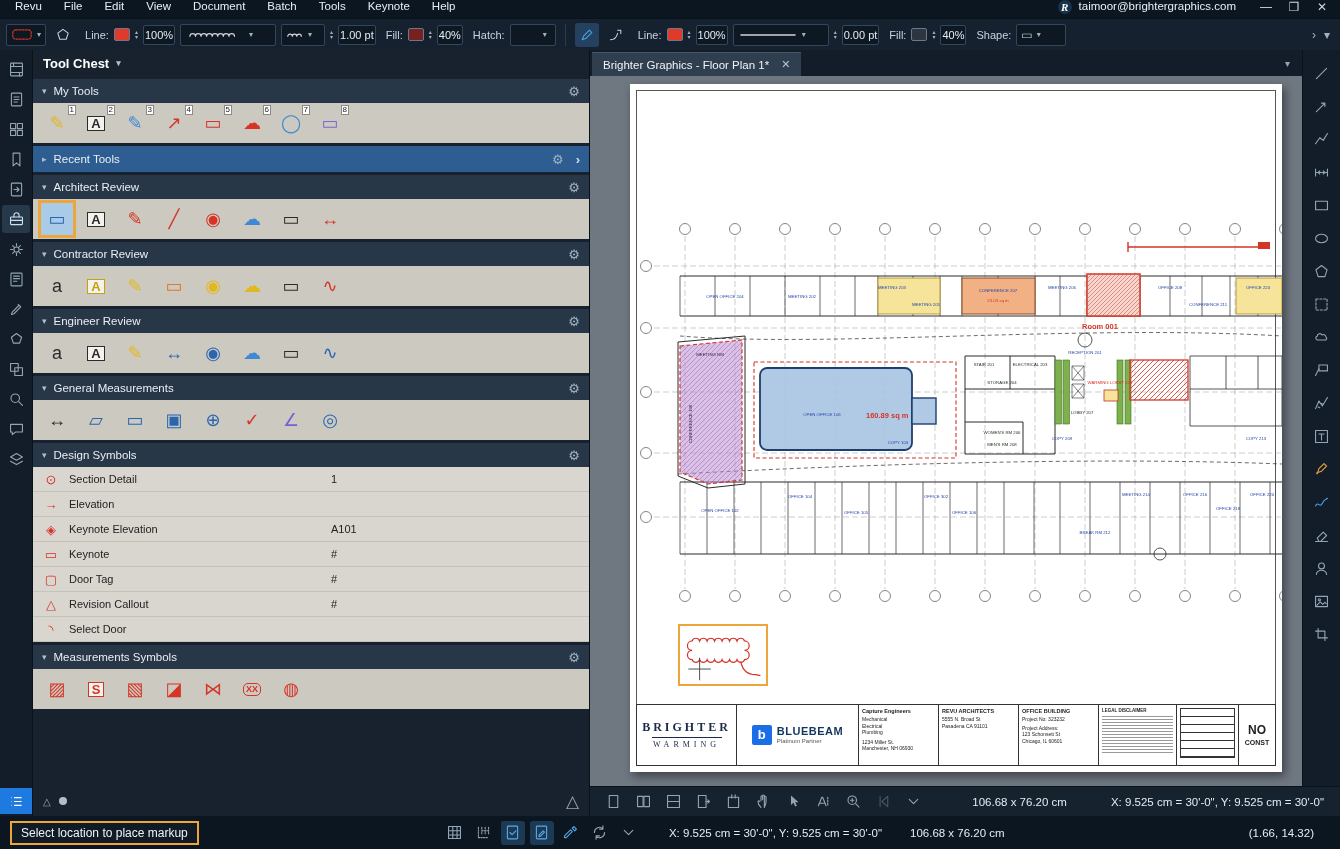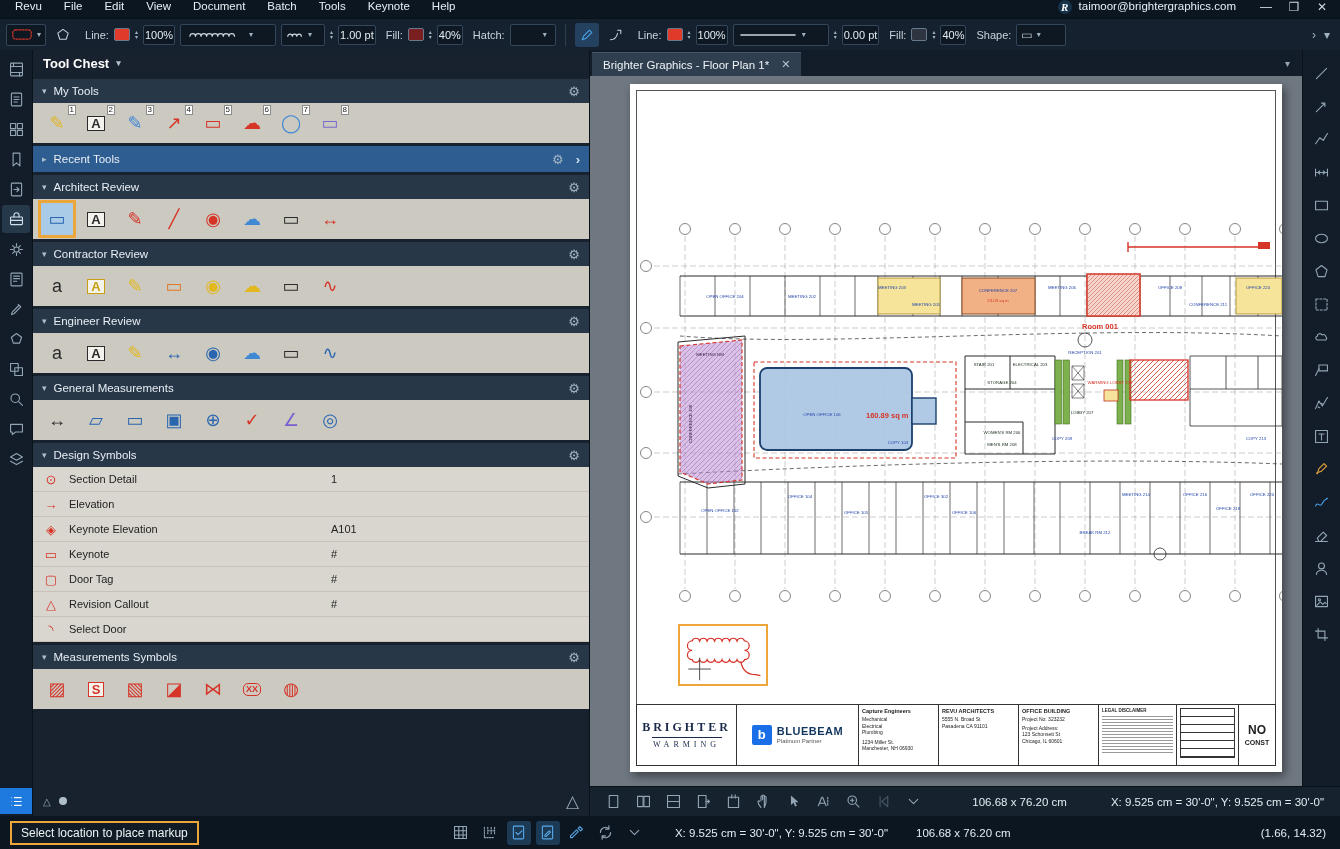--- a/index.html
+++ b/index.html
@@ -115,21 +115,21 @@
 .nav-coords{margin-left:40px;margin-right:6px;color:#e4ecf2}
 
 
 .status-bar{height:33px;background:#0c1621;display:flex;align-items:center;padding:0 10px;font-size:11.5px;color:#e4ecf2;flex:0 0 auto}
 .status-msg{border:2px solid #eda63b;padding:3px 9px;font-size:12px;background:#101b26;color:#eef3f7}
 #status-icons{display:flex;gap:5px;align-items:center;margin-left:auto}
 #status-icons .rail-btn{width:24px;height:24px}
 #status-icons .active{background:#1d3a55;color:#58a8e8;border-radius:3px}
 .st-coords{margin-left:28px}
 .st-size{margin-left:28px}
-.st-pos{margin-left:auto;margin-right:4px}
+.st-pos{margin-left:auto;margin-right:16px}
 </style>
 </head>
 <body>
 
 <div class="app">
 
   <div class="menubar">
     <div id="menu-items">
         <div class="menu-item">Revu</div>
         <div class="menu-item">File</div>

